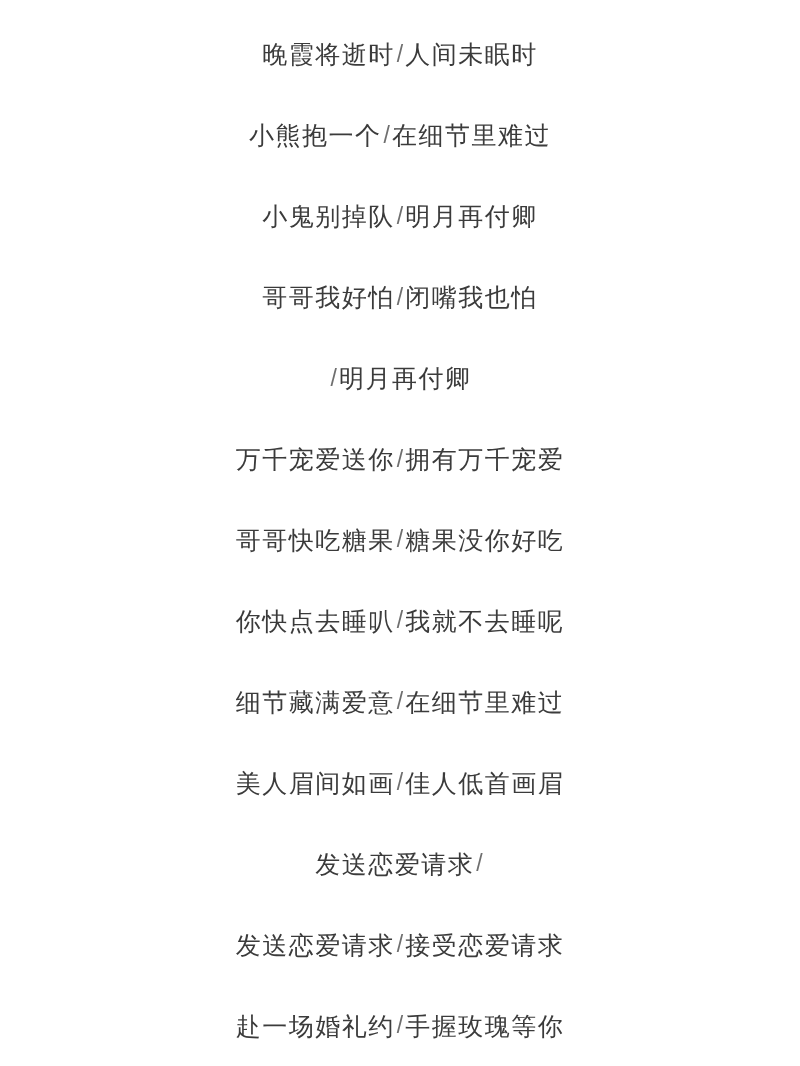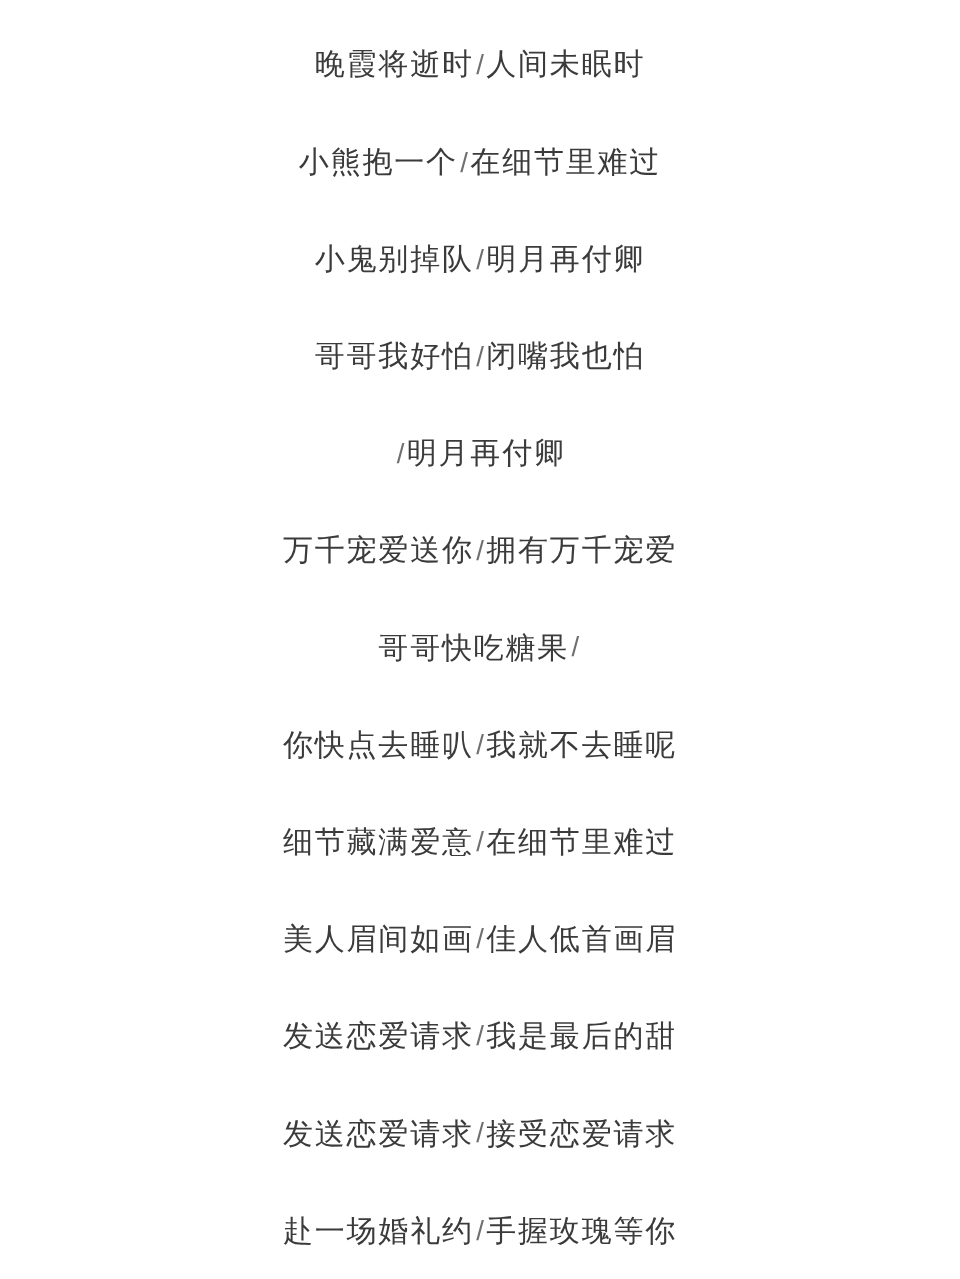--- a/index.html
+++ b/index.html
@@ -82,20 +82,21 @@
 
   <div class="pair-row">
     <span class="pair-text">万千宠爱送你</span>
     <span class="sep">/</span>
     <span class="pair-text">拥有万千宠爱</span>
   </div>
 
   <div class="pair-row">
     <span class="pair-text">哥哥快吃糖果</span>
     <span class="sep">/</span>
+    <span class="pair-text">糖果没你好吃</span>
   </div>
 
   <div class="pair-row">
     <span class="pair-text">你快点去睡叭</span>
     <span class="sep">/</span>
     <span class="pair-text">我就不去睡呢</span>
   </div>
 
   <div class="pair-row">
     <span class="pair-text">细节藏满爱意</span>
@@ -105,21 +106,20 @@
 
   <div class="pair-row">
     <span class="pair-text">美人眉间如画</span>
     <span class="sep">/</span>
     <span class="pair-text">佳人低首画眉</span>
   </div>
 
   <div class="pair-row">
     <span class="pair-text">发送恋爱请求</span>
     <span class="sep">/</span>
-    <span class="pair-text">我是最后的甜</span>
   </div>
 
   <div class="pair-row">
     <span class="pair-text">发送恋爱请求</span>
     <span class="sep">/</span>
     <span class="pair-text">接受恋爱请求</span>
   </div>
 
   <div class="pair-row">
     <span class="pair-text">赴一场婚礼约</span>

